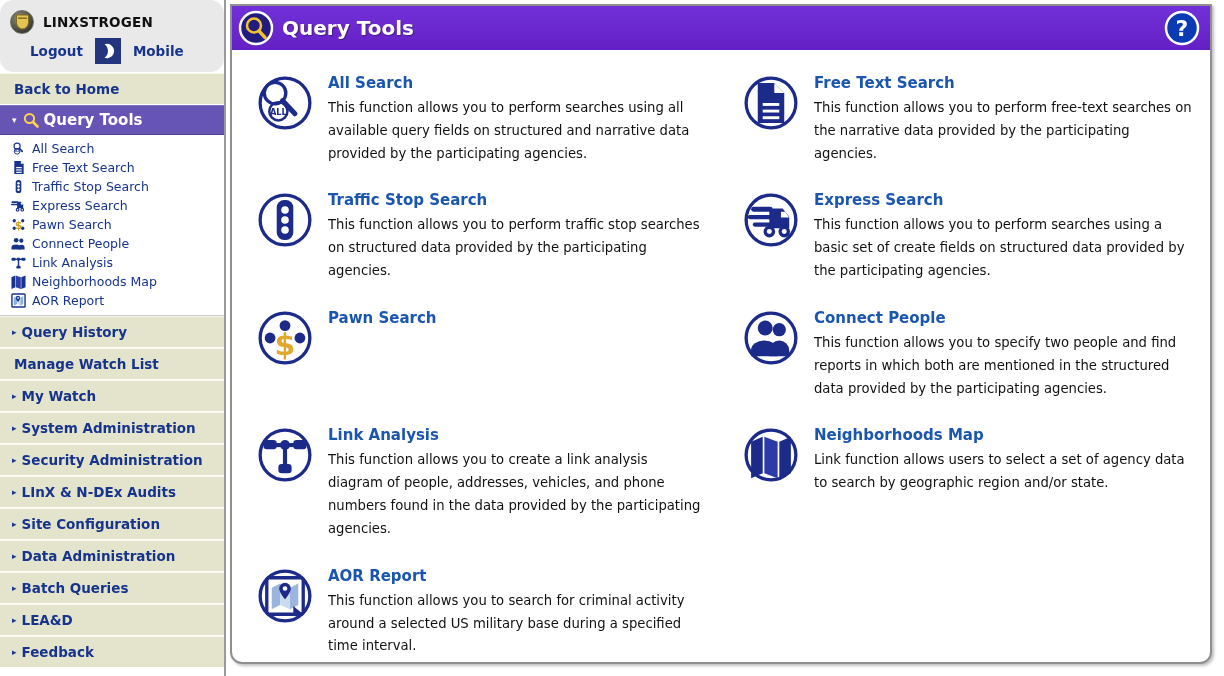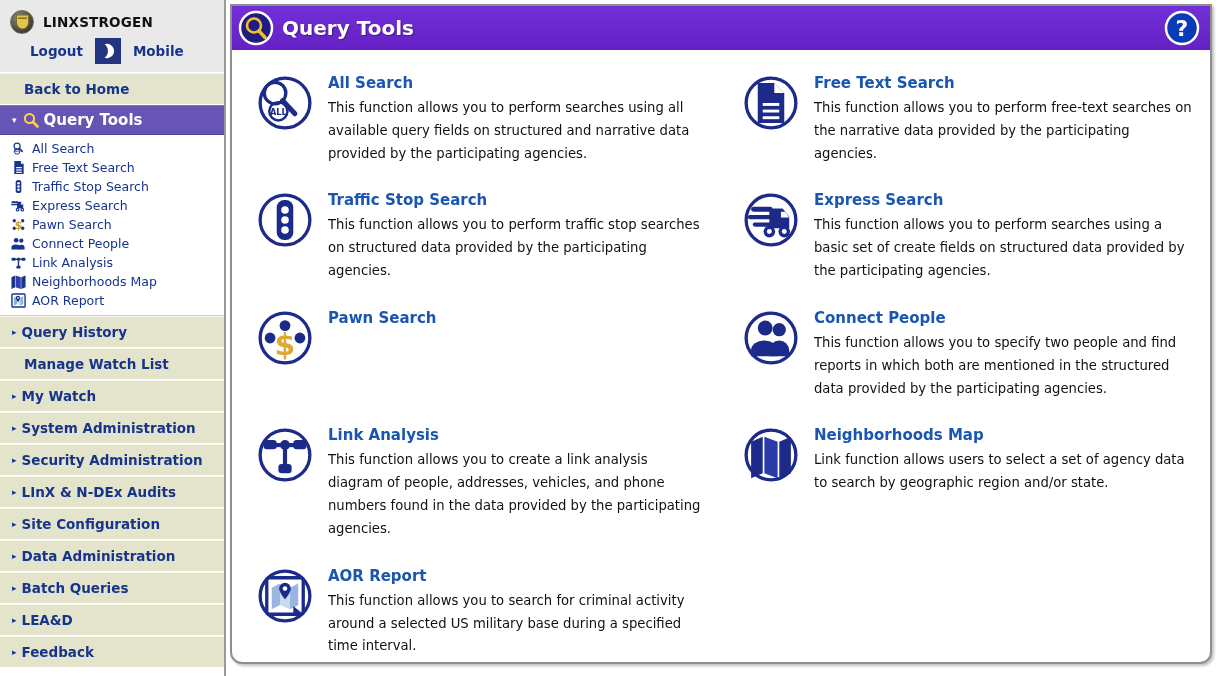--- a/index.html
+++ b/index.html
@@ -31,20 +31,21 @@
     background: #ffffff;
     border-right: 2px solid #9a9a9a;
     box-sizing: border-box;
     position: relative;
     overflow: hidden;
   }
   .user-block {
     background: #e9e9e9;
     padding: 8px 0 6px 0;
     border-bottom: 1px solid #ffffff;
+    border-radius: 14px;
   }
   .user-row {
     display: flex;
     align-items: center;
     padding: 2px 0 2px 10px;
   }
   .badge-icon {
     width: 24px; height: 24px;
     border-radius: 50%;
     background: radial-gradient(circle at 35% 30%, #8c8c7a, #3a3a32 75%);
@@ -95,21 +96,21 @@
     height: 32px;
     display: flex;
     align-items: center;
   }
   .nav-item .caret {
     color: #16348c;
     font-size: 9px;
     margin-right: 5px;
     line-height: 1;
   }
-  .nav-item.plain { padding-left: 24px; }
+  .nav-item.plain { padding-left: 14px; }
   .nav-item.active {
     background: #6655b5;
     color: #ffffff;
     font-size: 15px;
     height: 30px;
     border-top: 1px solid #8070c6;
     border-bottom: 1px solid #4e3f99;
   }
   .nav-item.active .caret { color: #ffffff; }
   .nav-item.active .qt-mag { margin: 0 5px 0 1px; }

